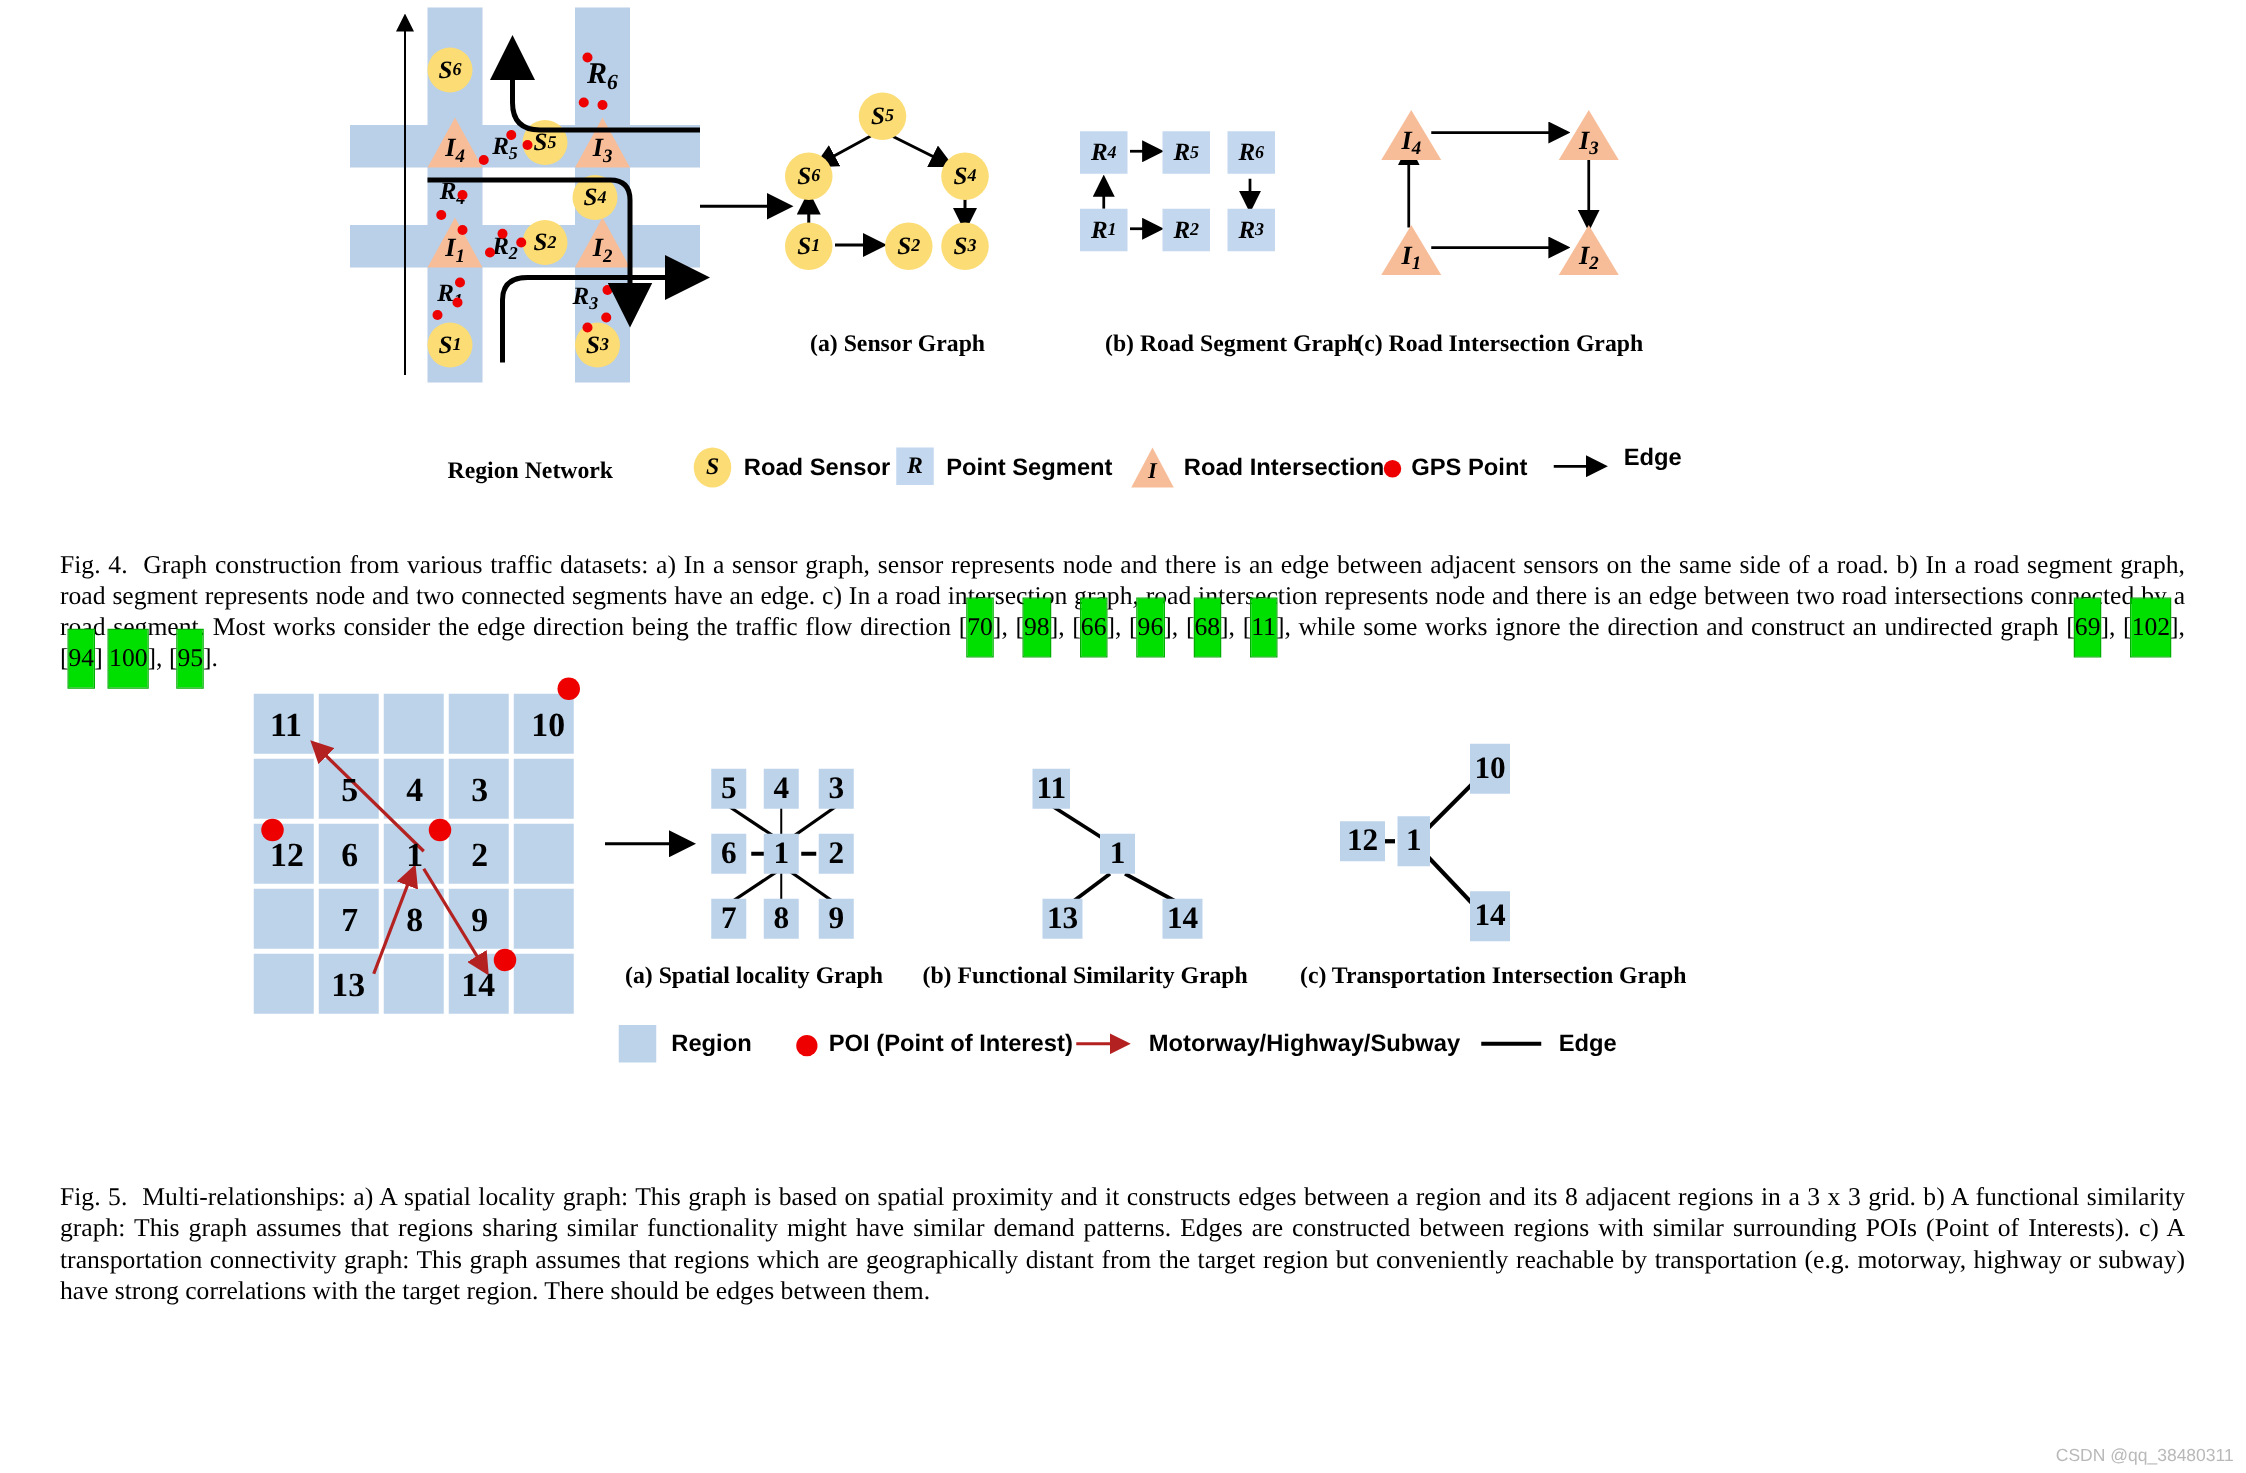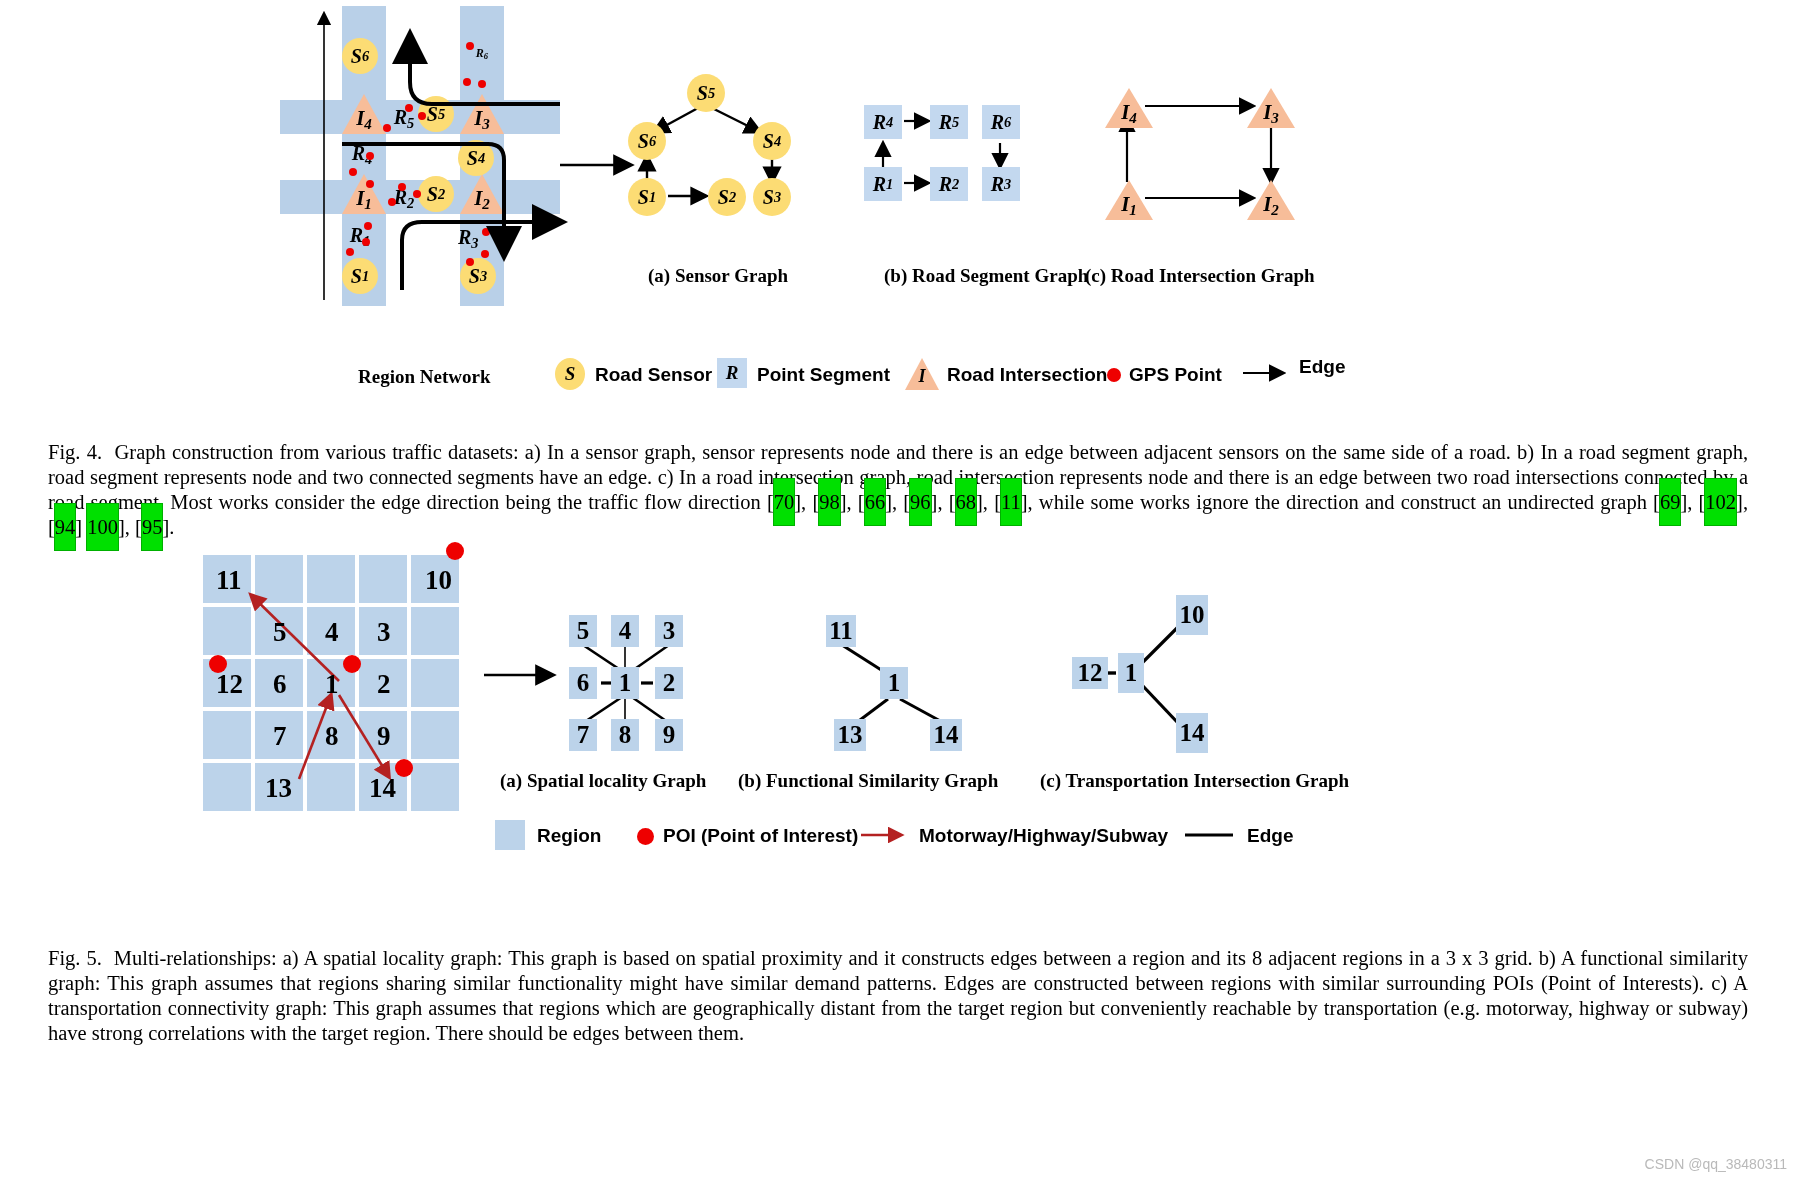--- a/index.html
+++ b/index.html
@@ -54,21 +54,21 @@
      <div class="abs" style="left:62px;top:186px;width:44px;text-align:center;font-size:21px;font-weight:bold;font-style:italic;">I<span class="sub">1</span></div>
      <div class="abs" style="left:180px;top:186px;width:44px;text-align:center;font-size:21px;font-weight:bold;font-style:italic;">I<span class="sub">2</span></div>
 
      <div class="sensor" style="left:62px;top:38px;width:36px;height:36px;font-size:20px;">S<span class="sub">6</span></div>
      <div class="sensor" style="left:138px;top:96px;width:36px;height:36px;font-size:20px;">S<span class="sub">5</span></div>
      <div class="sensor" style="left:178px;top:140px;width:36px;height:36px;font-size:20px;">S<span class="sub">4</span></div>
      <div class="sensor" style="left:138px;top:176px;width:36px;height:36px;font-size:20px;">S<span class="sub">2</span></div>
      <div class="sensor" style="left:62px;top:258px;width:36px;height:36px;font-size:20px;">S<span class="sub">1</span></div>
      <div class="sensor" style="left:180px;top:258px;width:36px;height:36px;font-size:20px;">S<span class="sub">3</span></div>
 
-     <div class="abs" style="left:180px;top:46px;width:44px;text-align:center;font-size:12px;font-weight:bold;font-style:italic;">R<span class="sub">6</span></div>
+     <div class="abs" style="left:180px;top:46px;width:44px;text-align:center;font-size:24px;font-weight:bold;font-style:italic;">R<span class="sub">6</span></div>
      <div class="abs" style="left:104px;top:106px;width:40px;text-align:center;font-size:20px;font-weight:bold;font-style:italic;">R<span class="sub">5</span></div>
      <div class="abs" style="left:60px;top:142px;width:44px;text-align:center;font-size:20px;font-weight:bold;font-style:italic;">R<span class="sub">4</span></div>
      <div class="abs" style="left:104px;top:186px;width:40px;text-align:center;font-size:20px;font-weight:bold;font-style:italic;">R<span class="sub">2</span></div>
      <div class="abs" style="left:58px;top:224px;width:44px;text-align:center;font-size:20px;font-weight:bold;font-style:italic;">R<span class="sub">1</span></div>
      <div class="abs" style="left:178px;top:226px;width:44px;font-size:20px;font-weight:bold;font-style:italic;">R<span class="sub">3</span></div>
 
      <div class="gps" style="left:186px;top:42px;width:8px;height:8px;"></div>
      <div class="gps" style="left:183px;top:78px;width:8px;height:8px;"></div>
      <div class="gps" style="left:198px;top:80px;width:8px;height:8px;"></div>
      <div class="gps" style="left:138px;top:112px;width:8px;height:8px;"></div>

